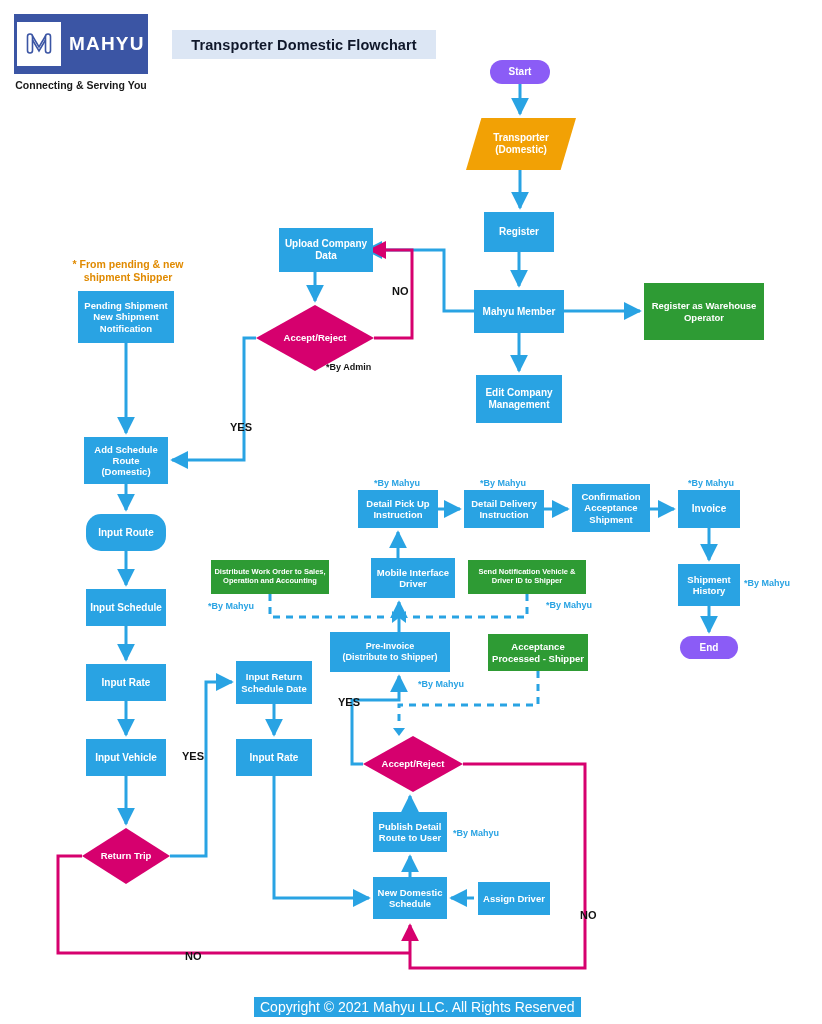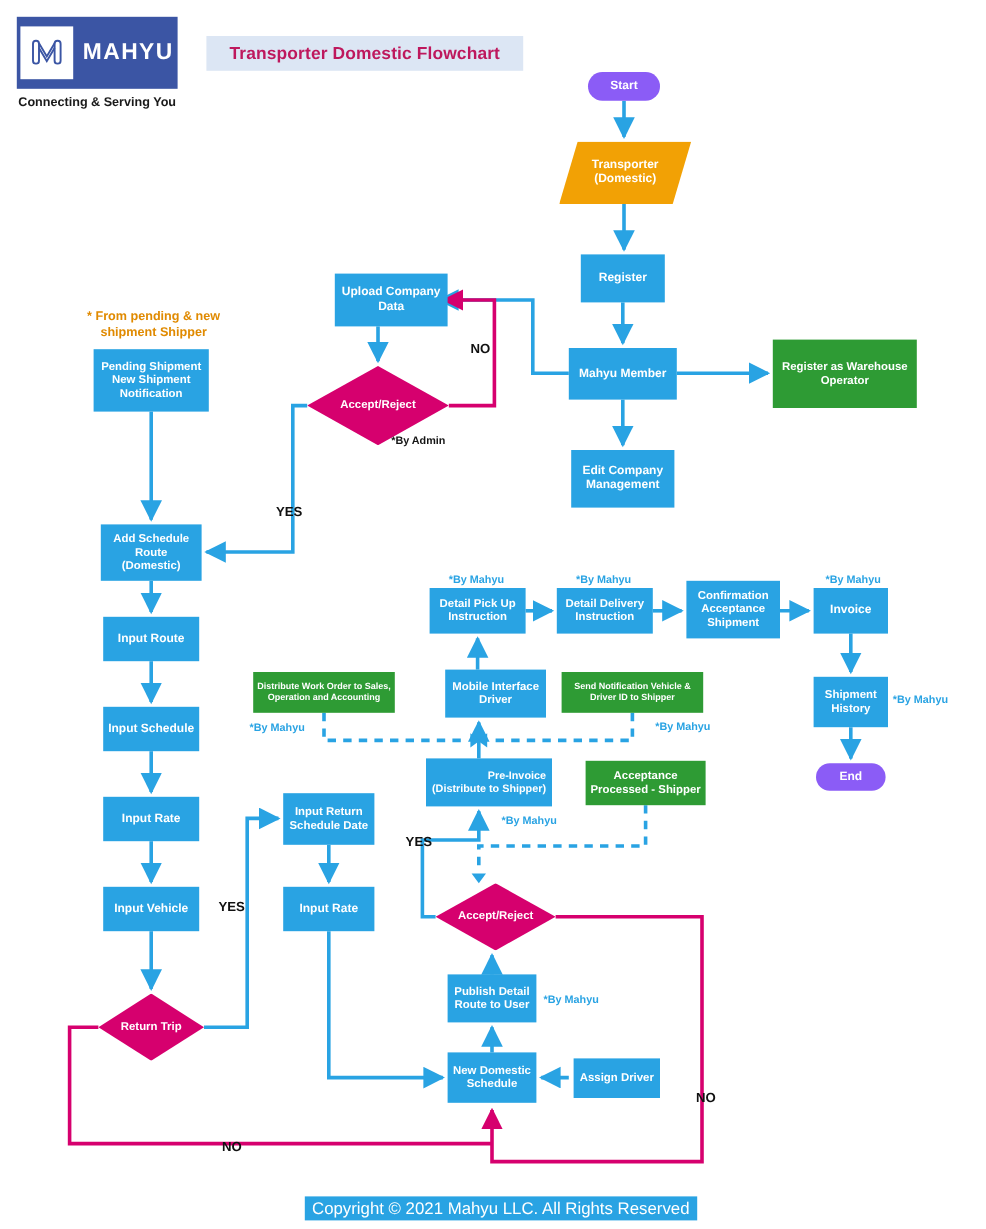--- a/index.html
+++ b/index.html
@@ -15,21 +15,21 @@
   .logo-wrap{position:absolute;left:14px;top:14px;width:134px;}
   .logo-bar{display:flex;align-items:center;background:#3b55a4;height:60px;width:134px;}
   .logo-mark{width:44px;height:44px;margin:3px 0 3px 3px;background:#ffffff;display:flex;align-items:center;justify-content:center;}
   .logo-word{color:#ffffff;font-size:19px;font-weight:bold;letter-spacing:1.2px;margin-left:8px;}
   .logo-tag{margin-top:5px;width:134px;text-align:center;font-size:10.5px;font-weight:bold;color:#1a1a1a;}
 
   
   .title-chip{
     position:absolute;left:172px;top:30px;width:264px;height:29px;
     background:#dce6f4;display:flex;align-items:center;justify-content:center;
-    font-size:14.5px;font-weight:bold;color:#be185d;letter-spacing:.1px;
+    font-size:14.5px;font-weight:bold;color:#0f172a;letter-spacing:.1px;
   }
 
   
   .footer{
     position:absolute;left:254px;top:997px;background:#29a3e3;color:#ffffff;
     font-size:14px;padding:2px 6px;white-space:nowrap;
   }
 
   
   .node{
@@ -196,21 +196,21 @@
       <div class="node dia" style="left: 256px; top: 305px; width: 118px; height: 66px; font-size: 9.5px;">
         <span class="shape"></span>
         <span class="lbl">Accept/Reject</span>
       </div>
       <div class="node blue" style="left: 78px; top: 291px; width: 96px; height: 52px; font-size: 9.5px;">
         <span>Pending Shipment<br>New Shipment<br>Notification</span>
       </div>
       <div class="node blue" style="left: 84px; top: 437px; width: 84px; height: 47px; font-size: 9.5px;">
         <span>Add Schedule<br>Route<br>(Domestic)</span>
       </div>
-      <div class="node blue" style="left: 86px; top: 514px; width: 80px; height: 37px; font-size: 10px;">
+      <div class="node blue" style="left: 86px; top: 514px; width: 80px; height: 37px; font-size: 10px; border-radius: 15px;">
         <span>Input Route</span>
       </div>
       <div class="node blue" style="left: 86px; top: 589px; width: 80px; height: 37px; font-size: 10px;">
         <span>Input Schedule</span>
       </div>
       <div class="node blue" style="left: 86px; top: 664px; width: 80px; height: 37px; font-size: 10px;">
         <span>Input Rate</span>
       </div>
       <div class="node blue" style="left: 86px; top: 739px; width: 80px; height: 37px; font-size: 10px;">
         <span>Input Vehicle</span>
@@ -245,21 +245,21 @@
       </div>
       <div class="node blue" style="left: 678px; top: 490px; width: 62px; height: 38px; font-size: 10px;">
         <span>Invoice</span>
       </div>
       <div class="node blue" style="left: 678px; top: 564px; width: 62px; height: 42px; font-size: 9.5px;">
         <span>Shipment<br>History</span>
       </div>
       <div class="node pink term" style="left: 680px; top: 636px; width: 58px; height: 23px; font-size: 10px;">
         <span>End</span>
       </div>
-      <div class="node blue" style="left: 355px; top: 632px; width: 105px; height: 40px; font-size: 9px; text-align: right;">
+      <div class="node blue" style="left: 330px; top: 632px; width: 120px; height: 40px; font-size: 9px;">
         <span>Pre-Invoice<br>(Distribute to Shipper)</span>
       </div>
       <div class="node green" style="left: 488px; top: 634px; width: 100px; height: 37px; font-size: 9.5px;">
         <span>Acceptance<br>Processed - Shipper</span>
       </div>
       <div class="node dia" style="left: 363px; top: 736px; width: 100px; height: 56px; font-size: 9.5px;">
         <span class="shape"></span>
         <span class="lbl">Accept/Reject</span>
       </div>
       <div class="node blue" style="left: 373px; top: 812px; width: 74px; height: 40px; font-size: 9.5px;">

